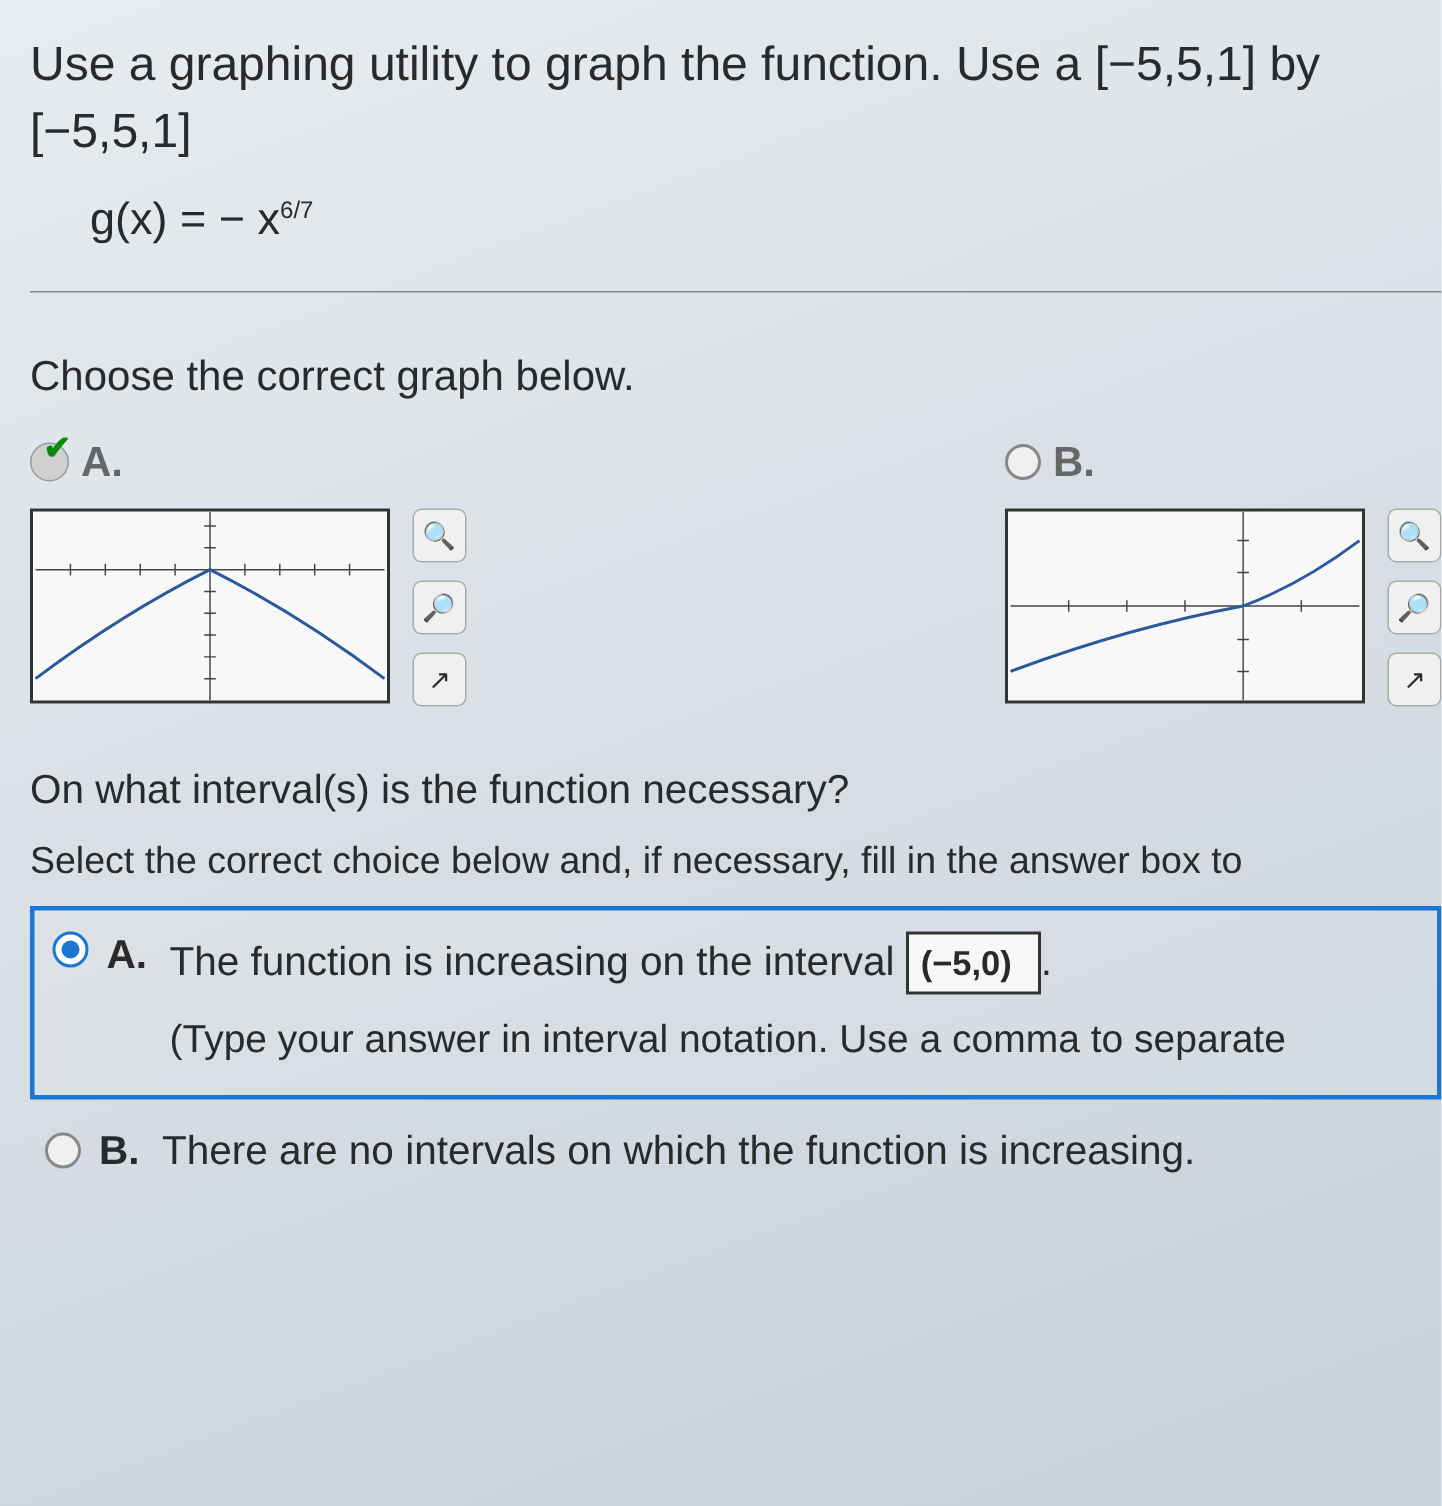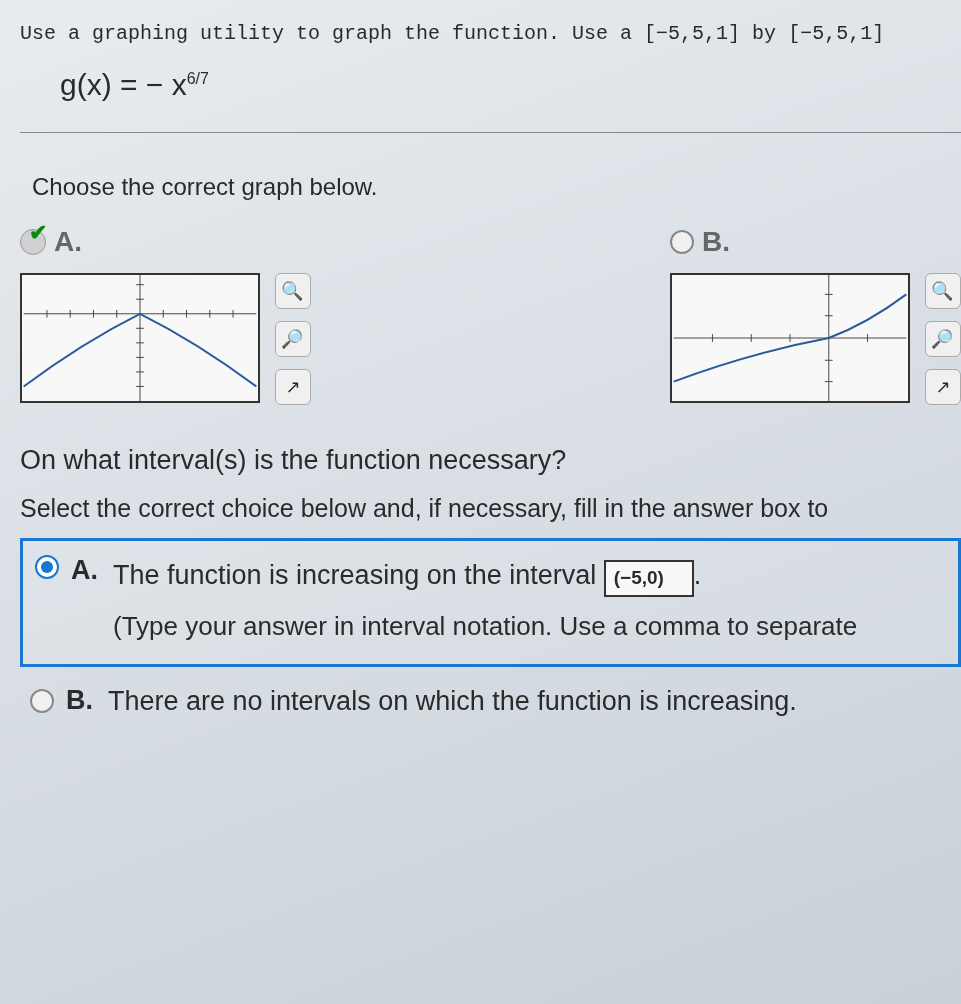--- a/index.html
+++ b/index.html
@@ -10,39 +10,38 @@
     background: linear-gradient(160deg, #e8ecf0 0%, #d8dee4 50%, #c8d0d8 100%);
     width: 961px;
     height: 1004px;
     overflow: hidden;
     color: #2a2a2a;
   }
   .container {
     padding: 20px 0 20px 20px;
   }
   .instruction {
-    font-size: 20px;
+    font-size: 32px;
     line-height: 1.4;
     margin-bottom: 18px;
-    font-family: Liberation Mono, monospace;
   }
   .equation {
     font-size: 30px;
     margin: 20px 0 30px 40px;
     font-family: Arial, sans-serif;
   }
   .equation sup { font-size: 16px; vertical-align: super; }
   .hr {
     border: none;
     border-top: 1px solid #888;
     margin: 20px 0 40px 0;
   }
   .prompt {
-    font-size: 24px;
-    margin: 30px 0 25px 12px;
+    font-size: 28px;
+    margin: 30px 0 25px 0;
   }
   .options-row {
     display: flex;
     gap: 60px;
     margin-bottom: 40px;
   }
   .option-block {
     display: flex;
     flex-direction: column;
   }
@@ -156,21 +155,21 @@
     min-width: 30px;
   }
   .answer-text {
     font-size: 27px;
     line-height: 1.5;
   }
   .interval-input {
     display: inline-block;
     border: 2px solid #333;
     padding: 2px 8px;
-    font-size: 19px;
+    font-size: 23px;
     font-weight: bold;
     background: #f8f8f8;
     min-width: 90px;
   }
   .hint {
     font-size: 26px;
     margin-top: 10px;
     text-align: center;
   }
   .option-b-row {

